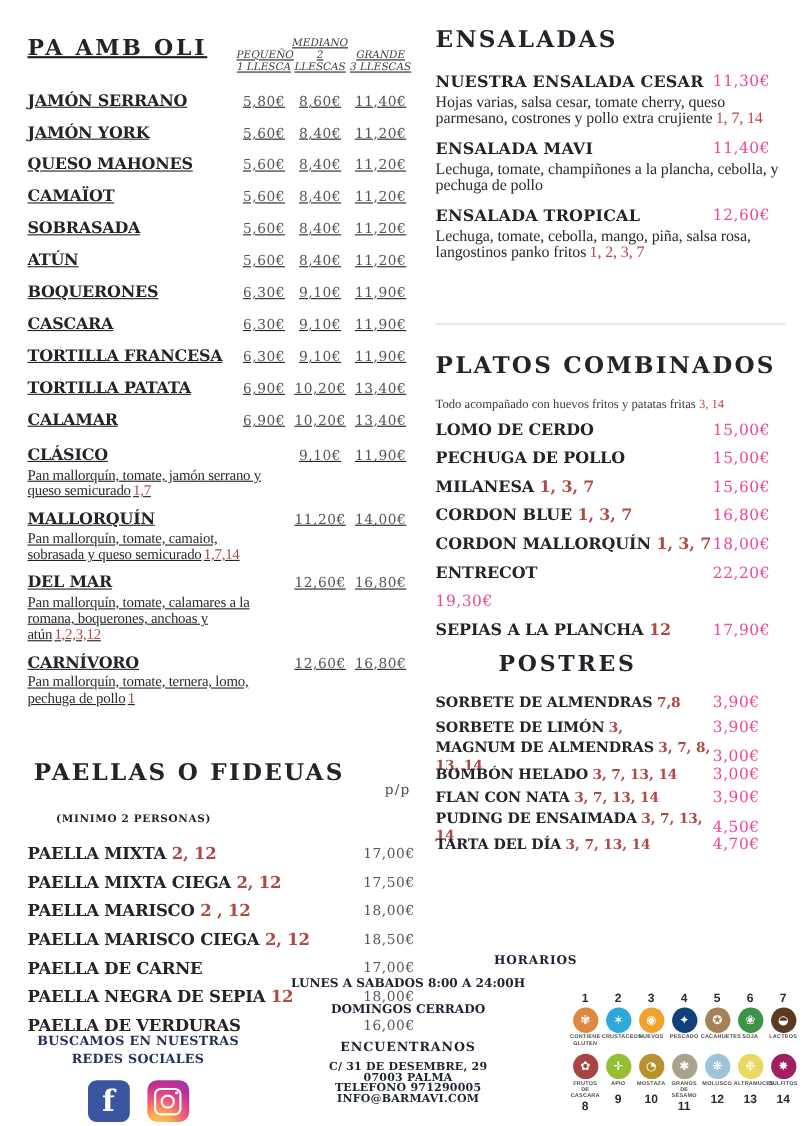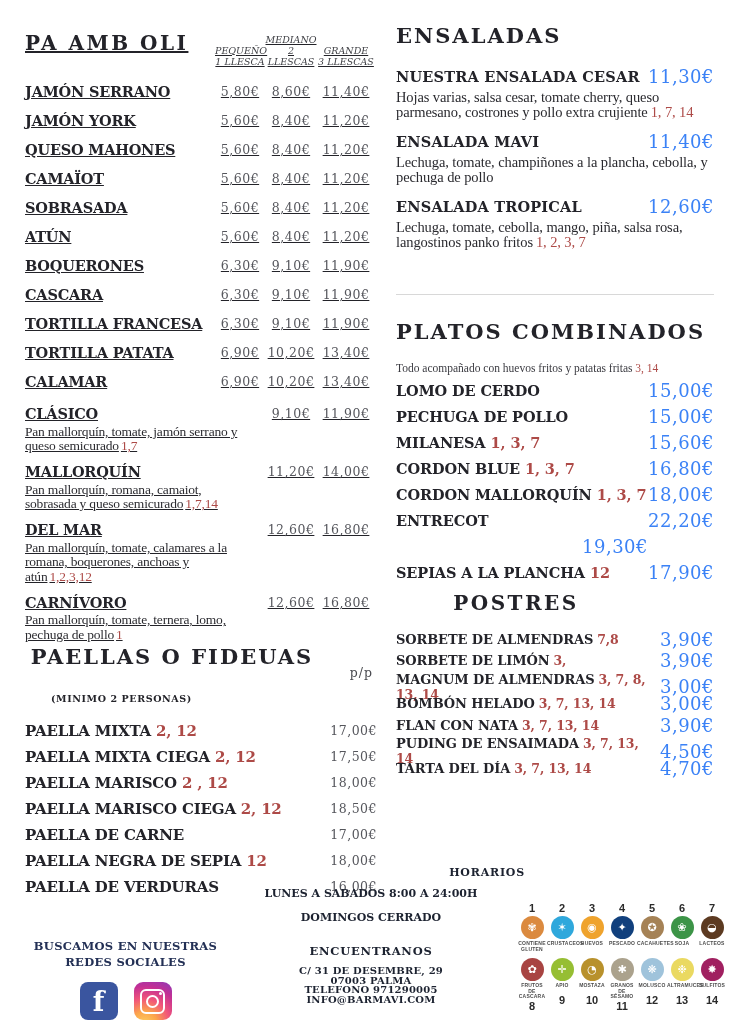--- a/index.html
+++ b/index.html
@@ -16,37 +16,37 @@
   .pao-row{display:grid;grid-template-columns:190px 50px 52px 58px;align-items:center;height:29px;}
   .pao-name{font-weight:bold;font-size:14.5px;letter-spacing:-0.2px;}
   .pao-price{text-align:center;font-size:12.5px;color:#55565c;letter-spacing:0.5px;}
   .pao-special{margin-top:8px;}
   .pao-special .pao-row{height:20px;}
   .pao-desc{width:214px;font-family:"Liberation Serif",serif;font-size:13.5px;line-height:14.5px;
             color:#2c2c31;letter-spacing:-0.2px;margin-top:1px;}
   .pao-desc .red{margin-left:2px;}
 
   
-  #paellas{position:absolute;left:25px;top:627px;width:352px;}
+  #paellas{position:absolute;left:25px;top:672px;width:352px;}
   .pae-title{font-size:21px;font-weight:bold;letter-spacing:2px;text-align:center;padding-right:58px;}
   .pae-sub{font-size:9.5px;font-weight:bold;letter-spacing:0.6px;margin:4px 0 0 26px;display:inline-block;}
   .pae-pp{position:absolute;right:4px;top:38px;font-size:12.5px;color:#4a4b50;letter-spacing:1px;}
   .pae-rows{margin-top:12px;}
   .pae-row{display:grid;grid-template-columns:1fr 64px;align-items:center;height:26px;}
   .pae-name{font-size:15px;font-weight:bold;letter-spacing:-0.2px;}
   .pae-name .red{margin-left:5px;}
   .pae-price{text-align:right;font-size:12.5px;color:#55565c;letter-spacing:0.5px;}
 
   
   .sec-title{font-size:21px;font-weight:bold;letter-spacing:2px;}
   #ens{position:absolute;left:396px;top:6px;width:318px;}
   .ens-item{margin-top:10px;}
   .ens-row{display:grid;grid-template-columns:1fr 66px;align-items:center;}
   .ens-name{font-size:14.5px;font-weight:bold;letter-spacing:0.2px;}
-  .r-price{text-align:right;font-size:18px;color:#3b82f6;letter-spacing:0.5px;}
+  .r-price{text-align:left;font-size:14px;color:#ec4899;letter-spacing:0.5px;}
   .ens-desc{font-family:"Liberation Serif",serif;font-size:14.5px;line-height:15.5px;letter-spacing:-0.1px;
             color:#2a2a2f;width:312px;margin-top:3px;}
   .ens-desc .red{margin-left:3px;}
 
   .divider{position:absolute;left:396px;top:294px;width:318px;height:1px;background:#d8d8d8;}
 
   #platos{position:absolute;left:396px;top:302px;width:318px;}
   .platos-note{font-family:"Liberation Serif",serif;font-size:11.5px;color:#3a3a40;margin:2px 0 4px 0;}
   .pc-row{display:grid;grid-template-columns:1fr 66px;align-items:center;height:26px;}
   .pc-name{font-size:14.5px;font-weight:bold;letter-spacing:-0.1px;}
@@ -208,21 +208,21 @@
         </div>
 
         <div class="pao-special">
           <div class="pao-row">
             <span class="pao-name">MALLORQUÍN</span>
             <span class="pao-price"></span>
             <span class="pao-price">11,20€</span>
             <span class="pao-price">14,00€</span>
           </div>
           <div class="pao-desc">
-            <span>Pan mallorquín, romana, camaiot, sobrasada y queso semicurado</span><span class="red">1,7,14</span>
+            <span>Pan mallorquín, tomate, camaiot, sobrasada y queso semicurado</span><span class="red">1,7,14</span>
           </div>
         </div>
 
         <div class="pao-special">
           <div class="pao-row">
             <span class="pao-name">DEL MAR</span>
             <span class="pao-price"></span>
             <span class="pao-price">12,60€</span>
             <span class="pao-price">16,80€</span>
           </div>

